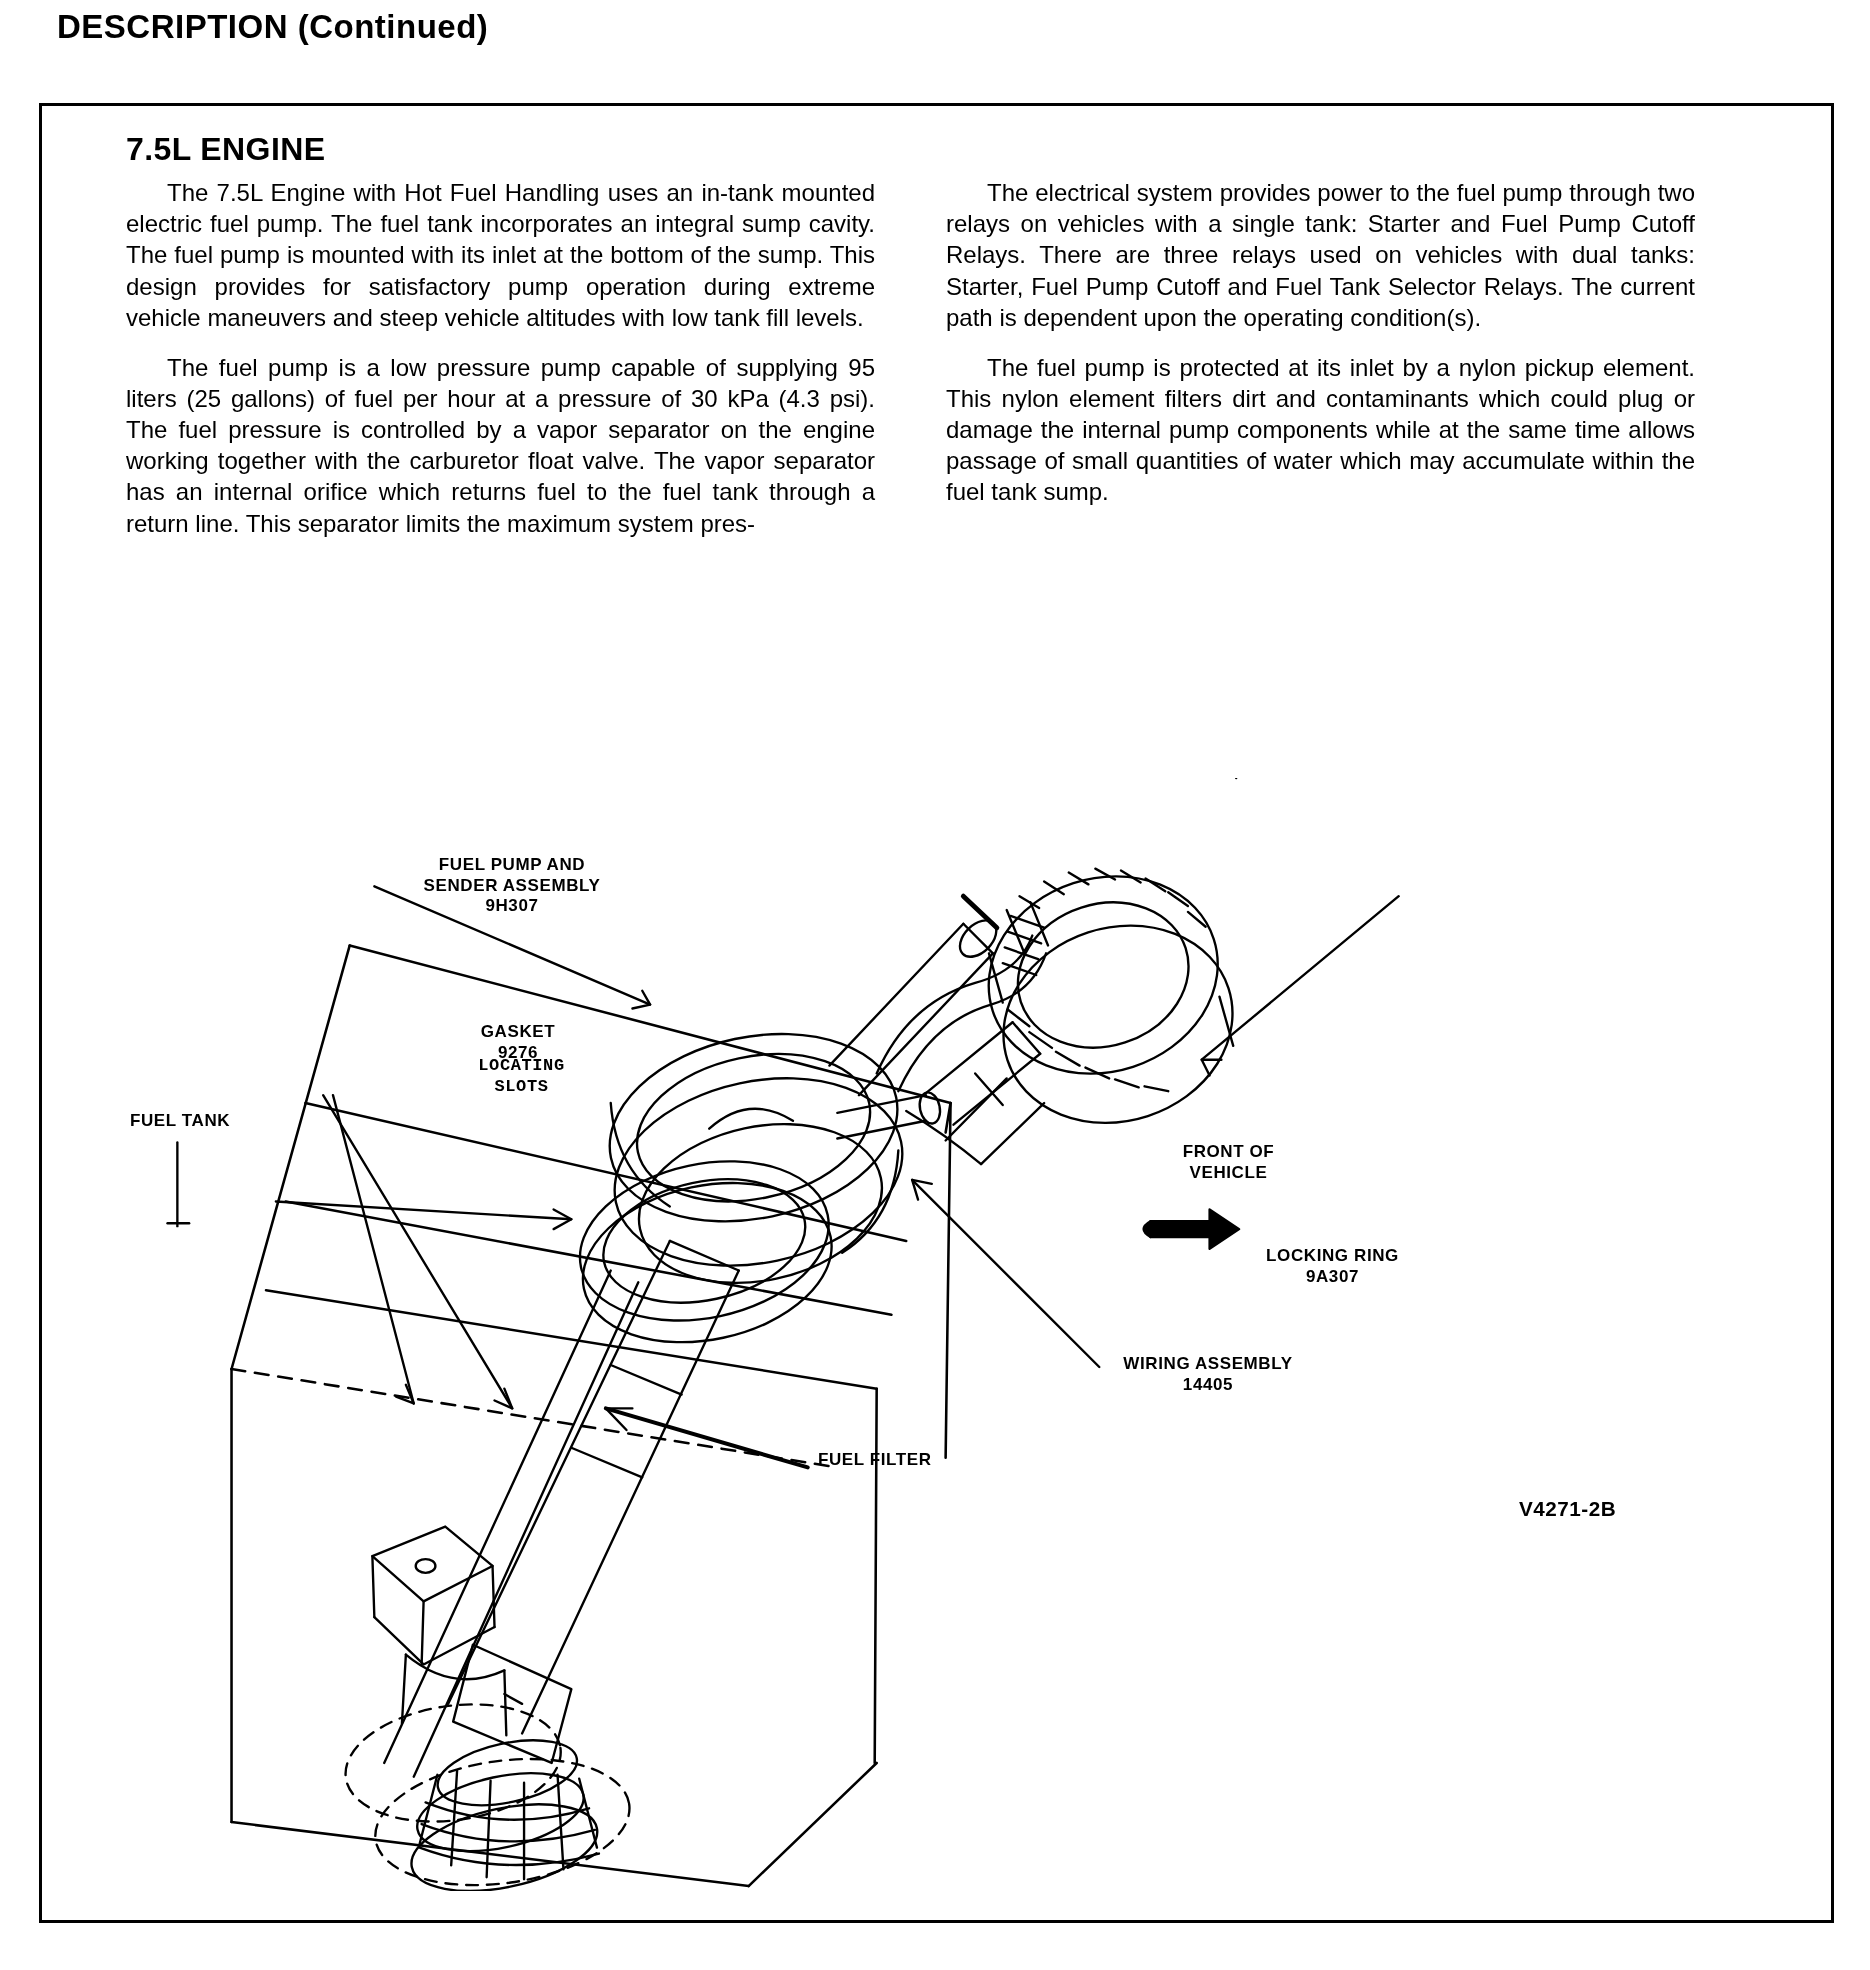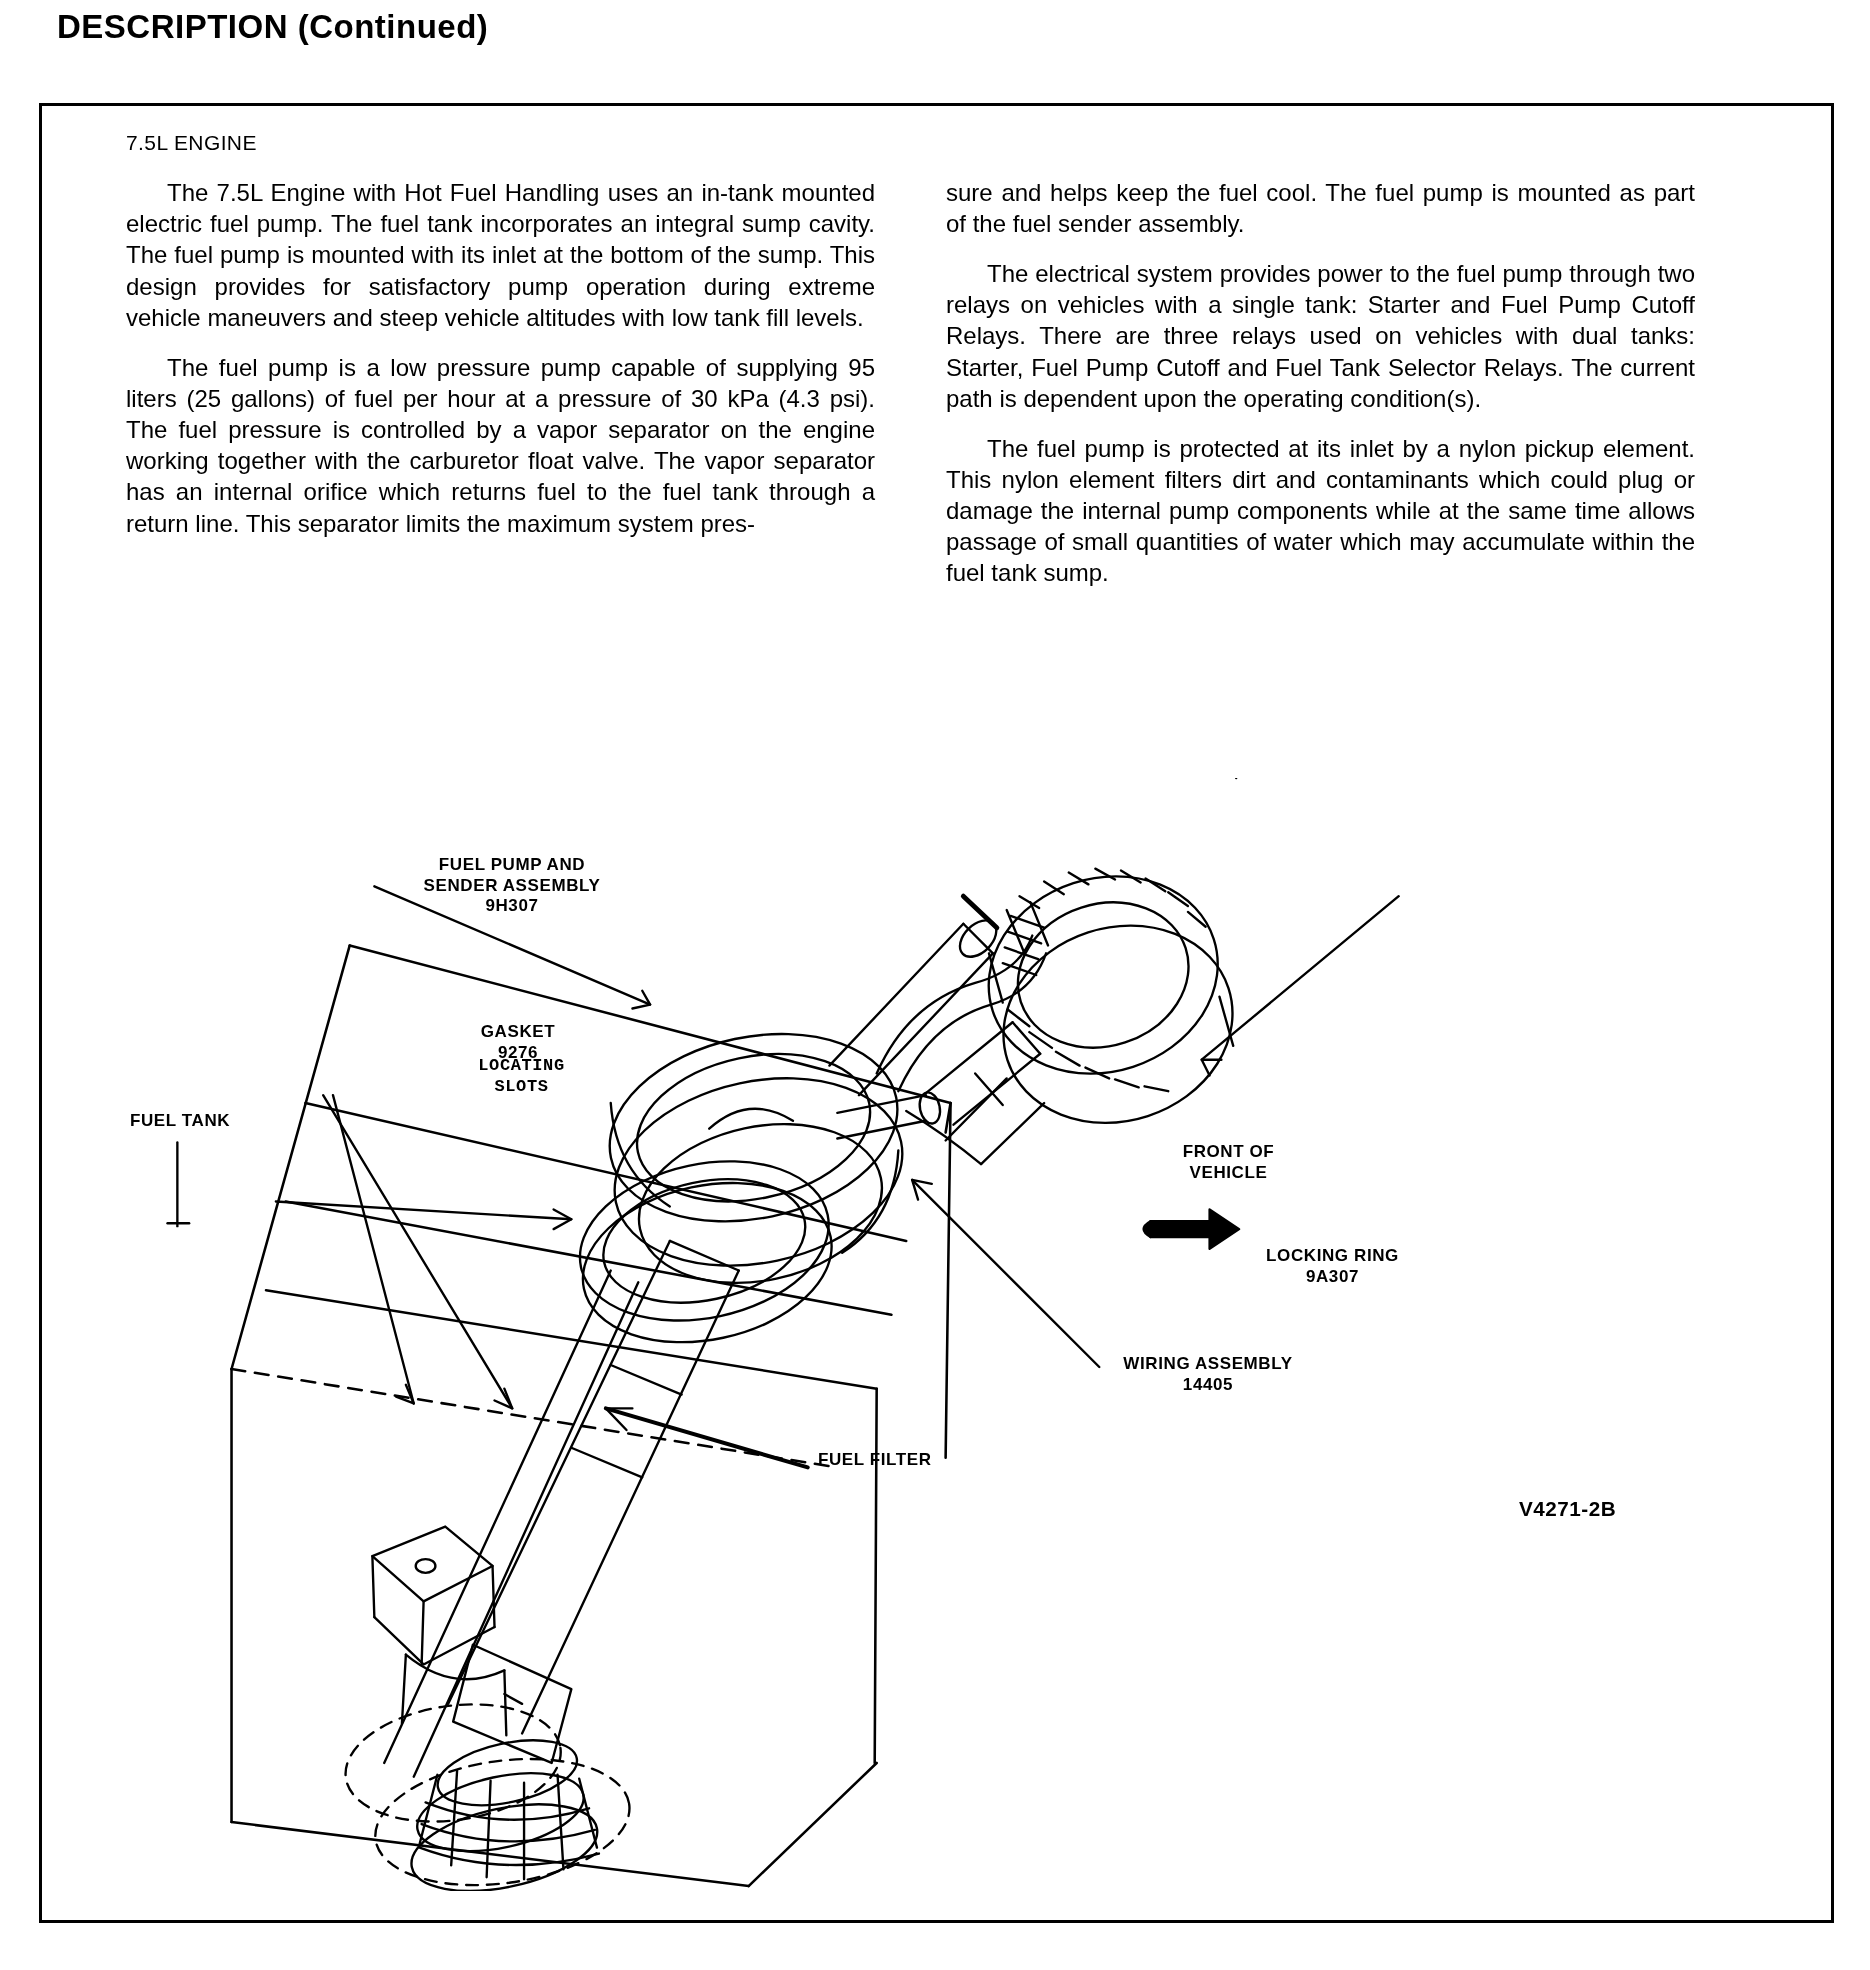--- a/index.html
+++ b/index.html
@@ -44,22 +44,22 @@
     border: 3px solid #000;
     box-sizing: border-box;
     background: #fff;
   }
 
   
   .section-title {
     position: absolute;
     left: 126px;
     top: 131px;
-    font-size: 21px;
-    font-weight: normal;
+    font-size: 32px;
+    font-weight: bold;
     letter-spacing: 0.4px;
   }
 
   
   .col {
     position: absolute;
     top: 177px;
     width: 749px;
     font-size: 24px;
     line-height: 1.30;
@@ -120,21 +120,20 @@
   <div class="content-box"></div>
 
   <div class="section-title">7.5L ENGINE</div>
 
   <div class="col col-left">
     <p class="indent">The 7.5L Engine with Hot Fuel Handling uses an in-tank mounted electric fuel pump. The fuel tank incorporates an integral sump cavity. The fuel pump is mounted with its inlet at the bottom of the sump. This design provides for satisfactory pump operation during extreme vehicle maneuvers and steep vehicle altitudes with low tank fill levels.</p>
     <p class="indent">The fuel pump is a low pressure pump capable of supplying 95 liters (25 gallons) of fuel per hour at a pressure of 30 kPa (4.3 psi). The fuel pressure is controlled by a vapor separator on the engine working together with the carburetor float valve. The vapor separator has an internal orifice which returns fuel to the fuel tank through a return line. This separator limits the maximum system pres-</p>
   </div>
 
   <div class="col col-right">
-    <p>sure and helps keep the fuel cool. The fuel pump is mounted as part of the fuel sender assembly.</p>
     <p class="indent">The electrical system provides power to the fuel pump through two relays on vehicles with a single tank: Starter and Fuel Pump Cutoff Relays. There are three relays used on vehicles with dual tanks: Starter, Fuel Pump Cutoff and Fuel Tank Selector Relays. The current path is dependent upon the operating condition(s).</p>
     <p class="indent">The fuel pump is protected at its inlet by a nylon pickup element. This nylon element filters dirt and contaminants which could plug or damage the internal pump components while at the same time allows passage of small quantities of water which may accumulate within the fuel tank sump.</p>
   </div>
 
   <div class="figure">
 
     <svg width="1724" height="1113" viewBox="0 0 1750 1130">
       <g fill="none" stroke="#000" stroke-width="2.4" stroke-linecap="round" stroke-linejoin="round">
 
         <g stroke-width="2.6">

